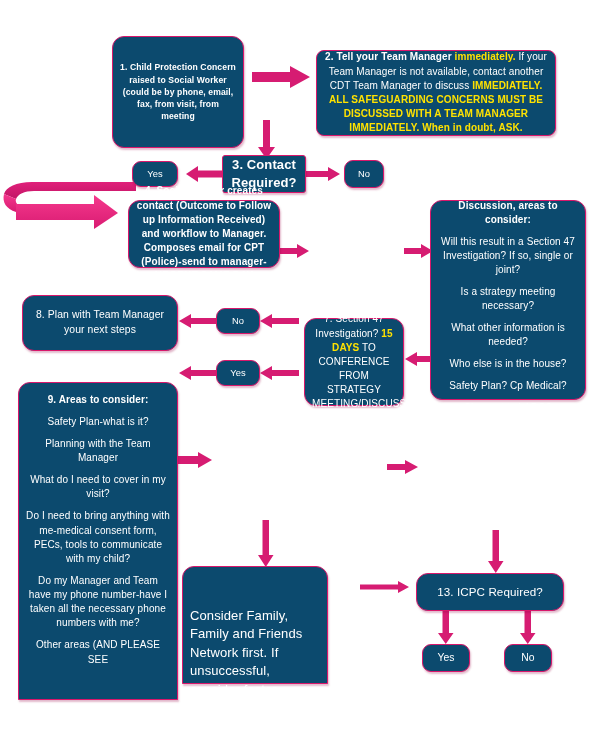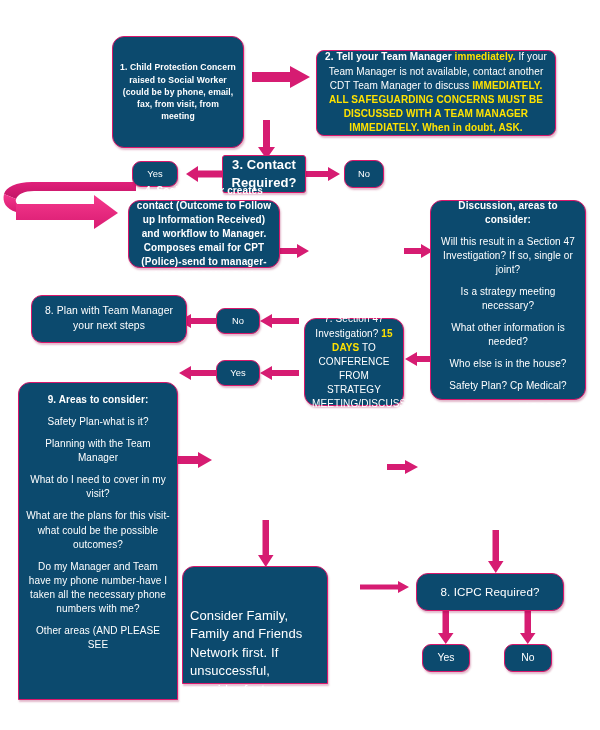--- a/index.html
+++ b/index.html
@@ -227,54 +227,54 @@
       <p>Signpost to LADO?</p>
     </span>
   </div>
 
   <div class="node f75" style="left:304px;top:318px;width:100px;height:88px;">
     <span class="inner">
       <span>7. Section 47 Investigation? </span><span class="hl">15 DAYS</span><span> TO CONFERENCE FROM STRATEGY MEETING/DISCUSSION</span>
     </span>
   </div>
 
-  <div class="node f10" style="left:31px;top:295px;width:156px;height:48px;border-radius:11px;">
+  <div class="node f10" style="left:22px;top:295px;width:156px;height:56px;">
     <span class="inner">8. Plan with Team Manager your next steps</span>
   </div>
 
   <div class="node pill f9" style="left:216px;top:308px;width:44px;height:26px;">
     <span class="inner">No</span>
   </div>
 
   <div class="node pill f9" style="left:216px;top:360px;width:44px;height:26px;">
     <span class="inner">Yes</span>
   </div>
 
   <div class="node f75" style="left:18px;top:382px;width:160px;height:318px;border-bottom-left-radius:0;border-bottom-right-radius:0;align-items:flex-start;padding-top:10px;">
     <span class="inner">
       <p class="b">9.  Areas to consider:</p>
       <p>Safety Plan-what is it?</p>
       <p>Planning with the Team Manager</p>
       <p>What do I need to cover in my visit?</p>
-      <p>What are the plans for this visit-what could be the possible outcomes?</p>
+      <p>Do I need to bring anything with me-medical consent form, PECs, tools to communicate with my child?</p>
       <p>Do my Manager and Team have my phone number-have I taken all the necessary phone numbers with me?</p>
       <p>Other areas (AND PLEASE SEE</p>
     </span>
   </div>
 
 
 
   <div class="node f8" style="left:182px;top:566px;width:146px;height:118px;border-bottom-left-radius:0;border-bottom-right-radius:0;align-items:flex-start;padding-top:12px;">
     <span class="inner">
       <p style="text-align:left;margin-top:28px;">Consider Family, Family and Friends Network first.  If unsuccessful, consider foster placement then Residential. (This should have been discussed as part of planning with</p>
     </span>
   </div>
 
   <div class="node f11" style="left:416px;top:573px;width:148px;height:38px;">
-    <span class="inner">8. ICPC Required?</span>
+    <span class="inner">13. ICPC Required?</span>
   </div>
 
   <div class="node pill f10" style="left:422px;top:644px;width:48px;height:28px;">
     <span class="inner">Yes</span>
   </div>
 
   <div class="node pill f10" style="left:504px;top:644px;width:48px;height:28px;">
     <span class="inner">No</span>
   </div>
 

